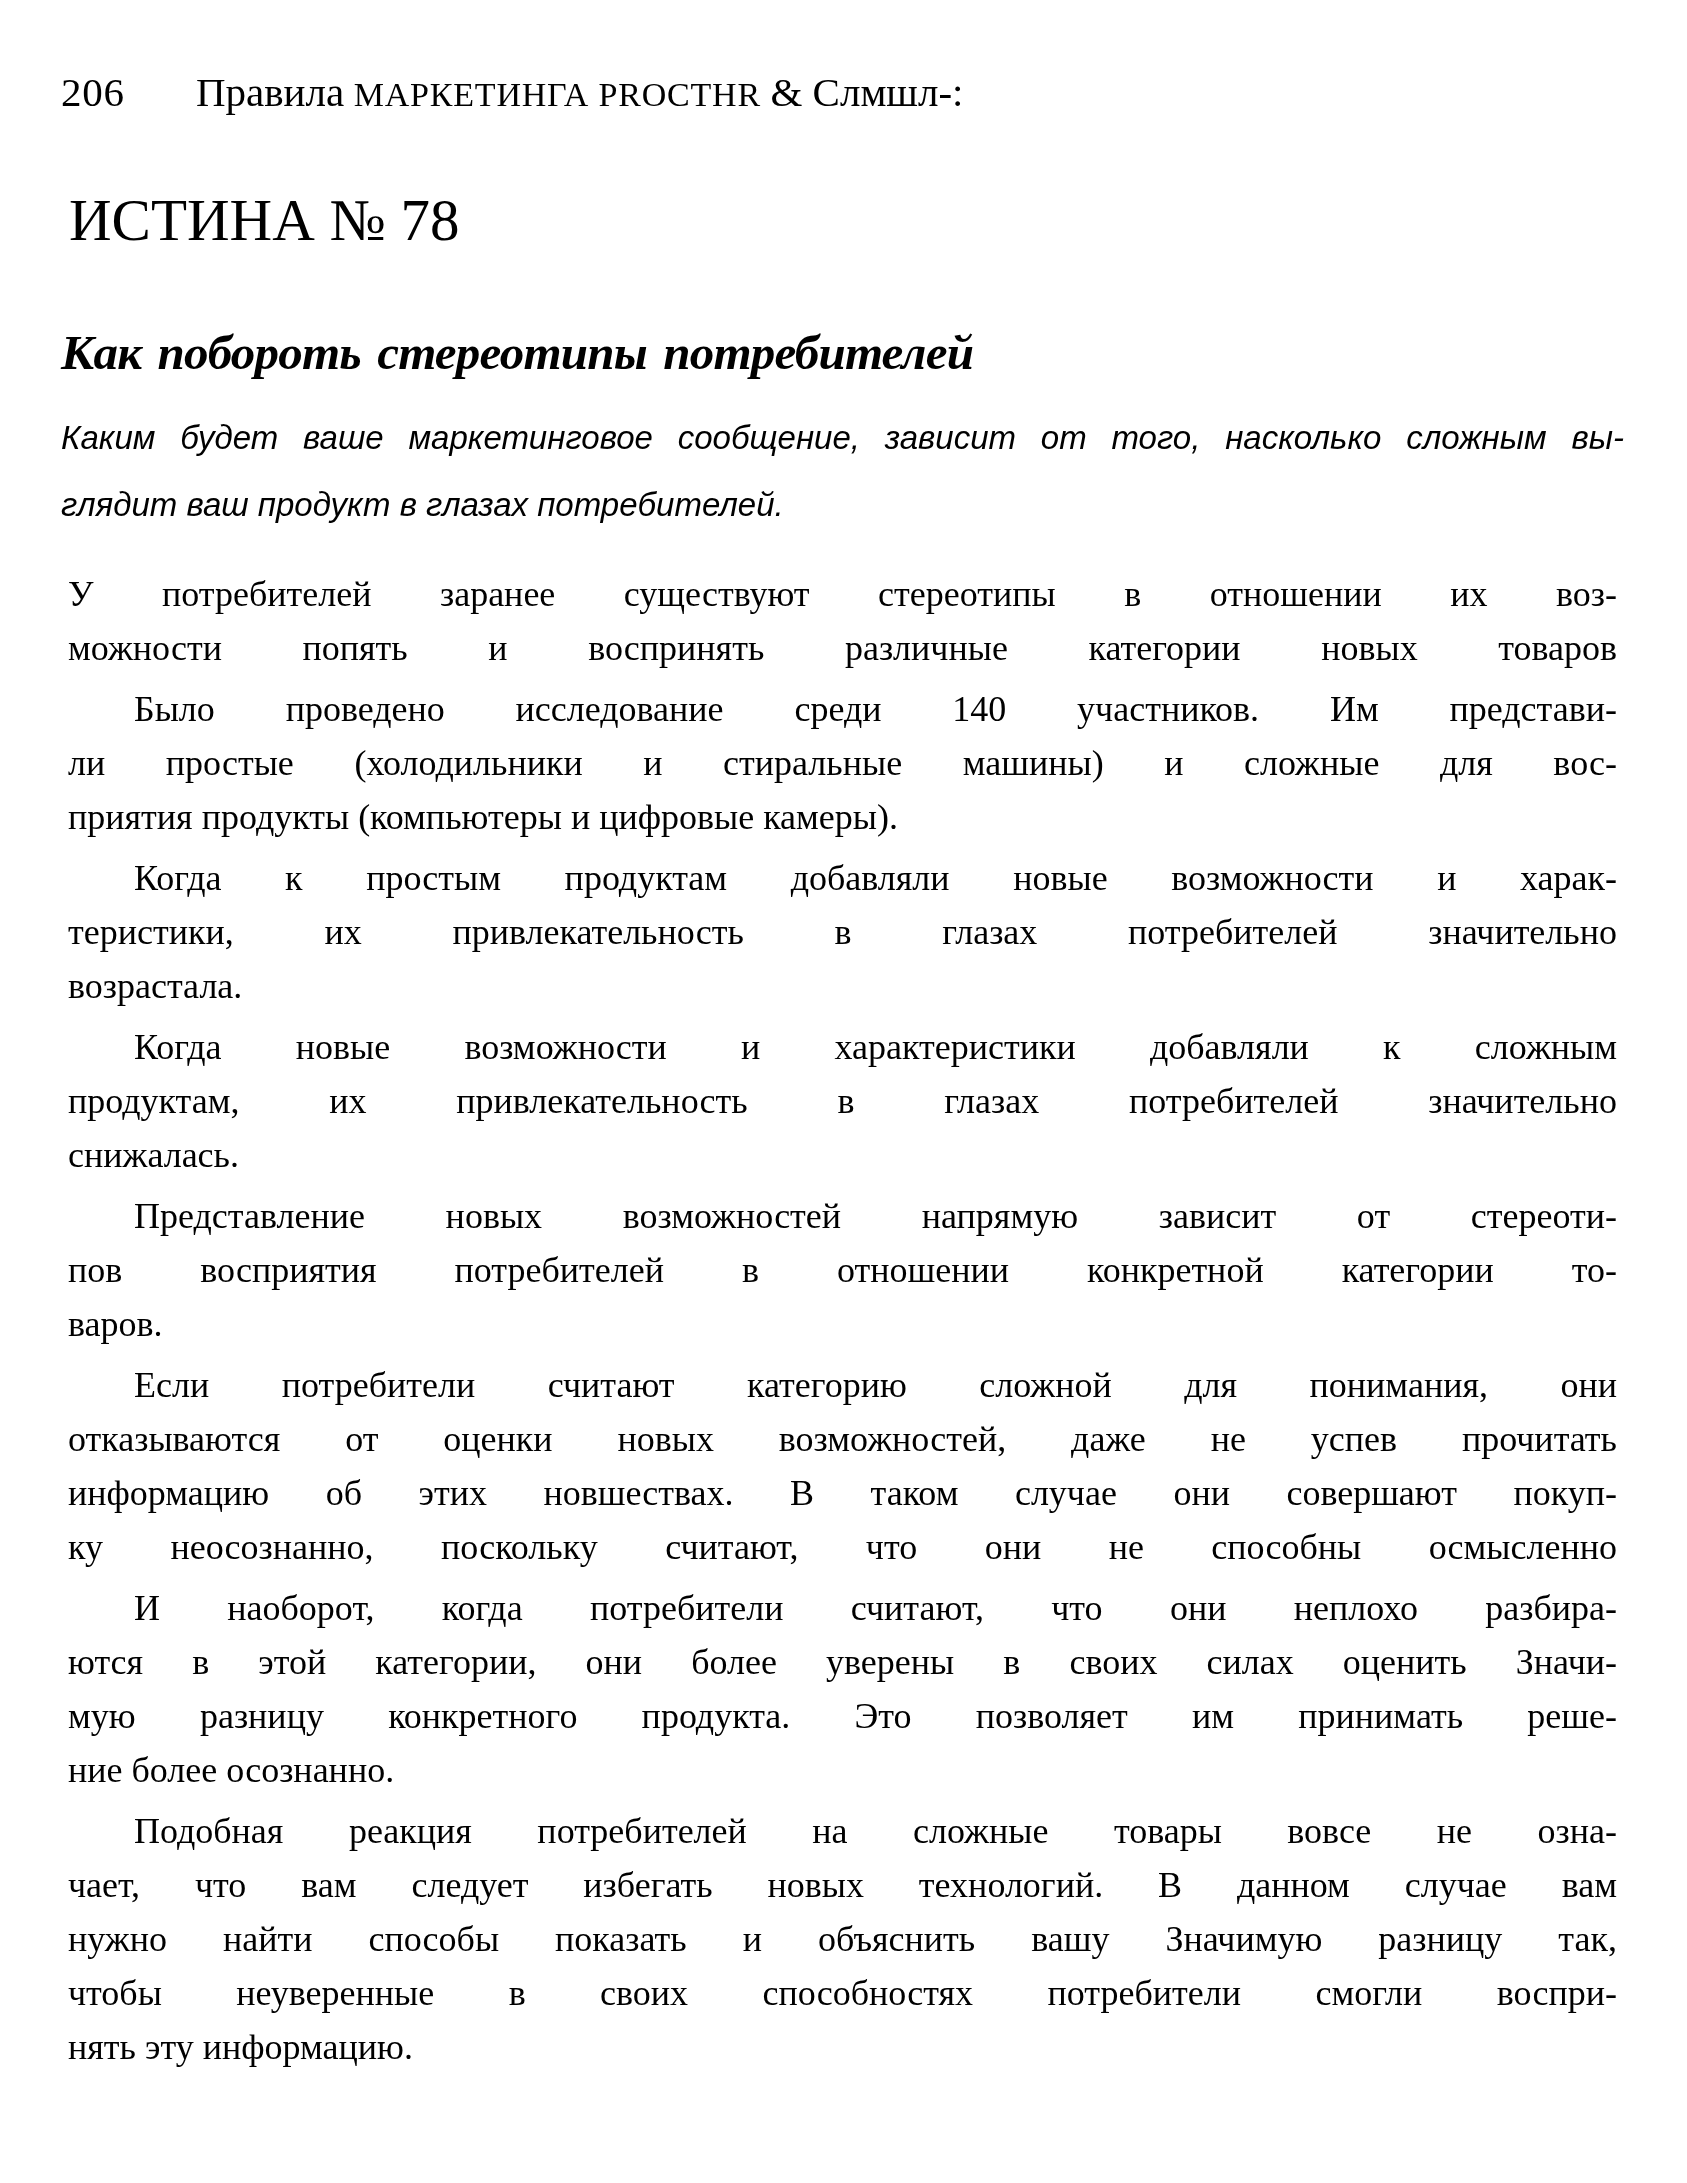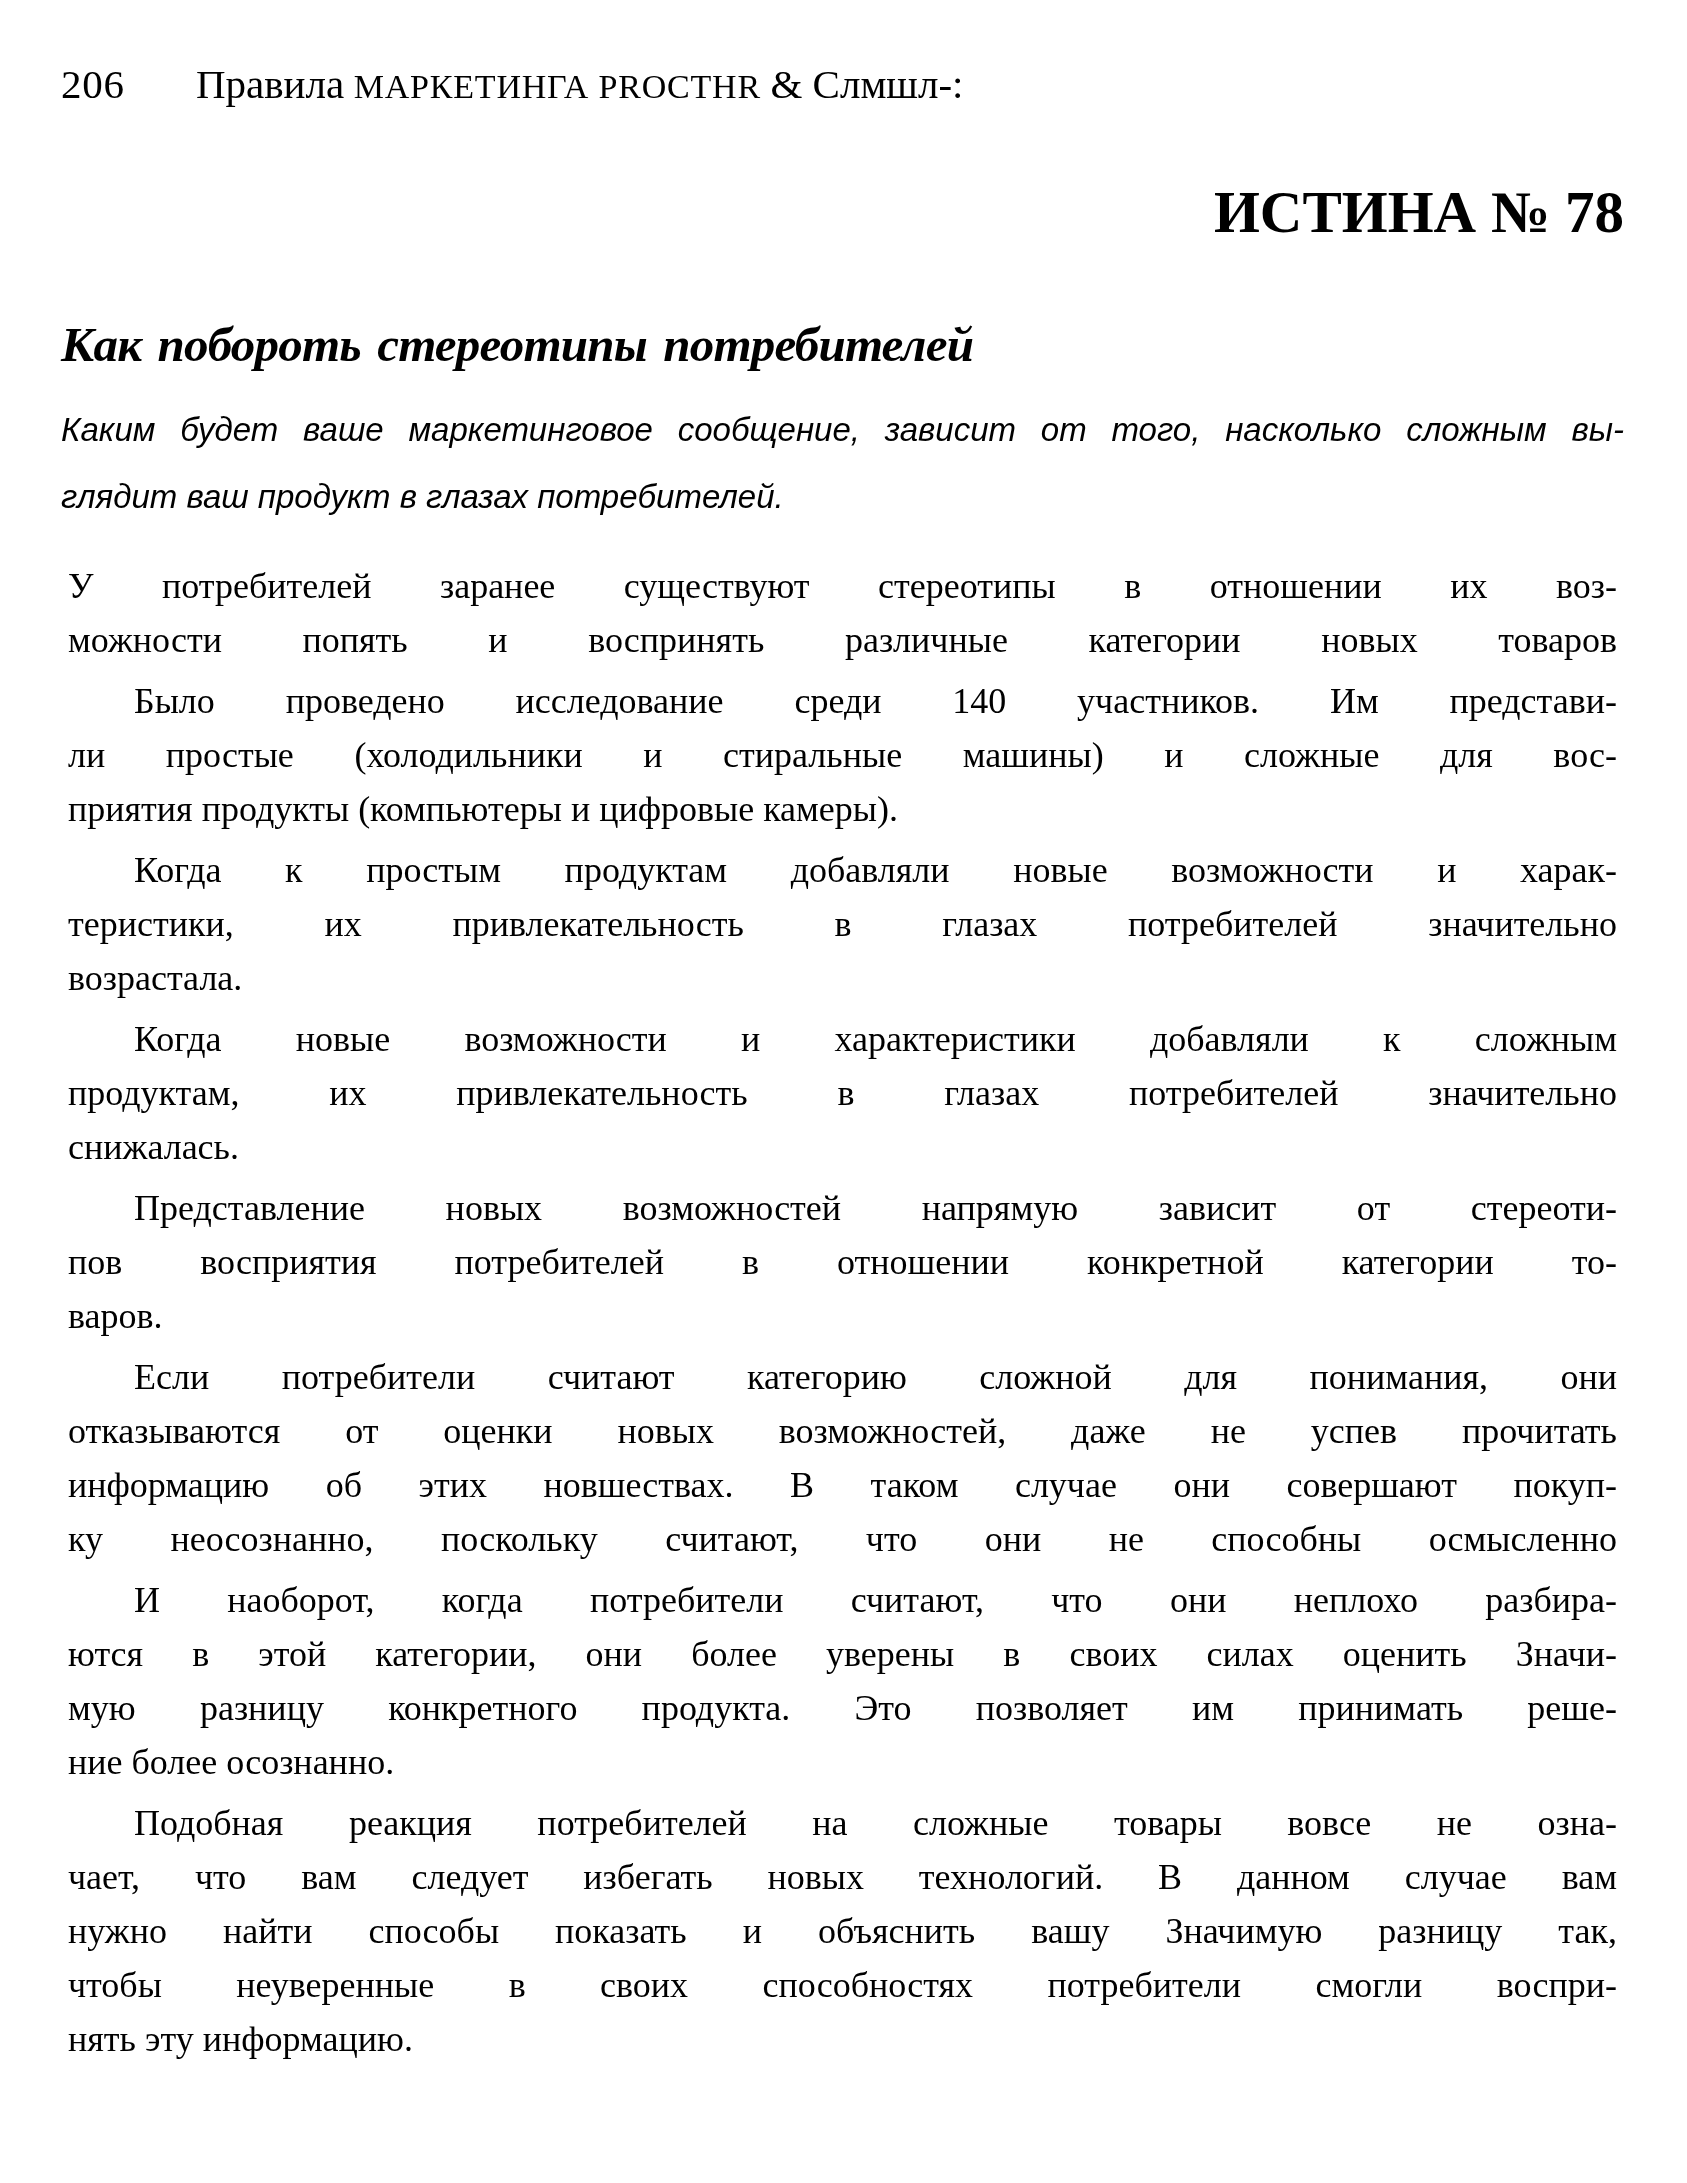--- a/index.html
+++ b/index.html
@@ -15,45 +15,45 @@
     overflow: hidden;
   }
 
   
   .running-head {
     display: flex;
     align-items: baseline;
     height: 49px;
     line-height: 46px;
     white-space: nowrap;
+    margin-top: 8px;
   }
   .page-num {
     font-size: 41px;
     letter-spacing: 0.8px;
   }
   .book-title {
     margin-left: 71px;
     font-size: 41px;
   }
   .book-title .seg { display: inline; }
   .book-title .caps {
     font-size: 34px;
     margin-left: 0.28em;
     margin-right: 0.28em;
     letter-spacing: 0.8px;
   }
 
   
   .truth-heading {
-    margin: 73px 0 0 0;
+    margin: 73px 0 0 8px;
     font-size: 59px;
     line-height: 58px;
-    font-weight: bold;
+    font-weight: normal;
     letter-spacing: 0px;
-    text-align: right;
   }
 
   
   .section-title {
     margin: 78px 0 0 0;
     font-family: Liberation Serif, serif;
     font-style: italic;
     font-weight: bold;
     font-size: 49px;
     line-height: 51px;

